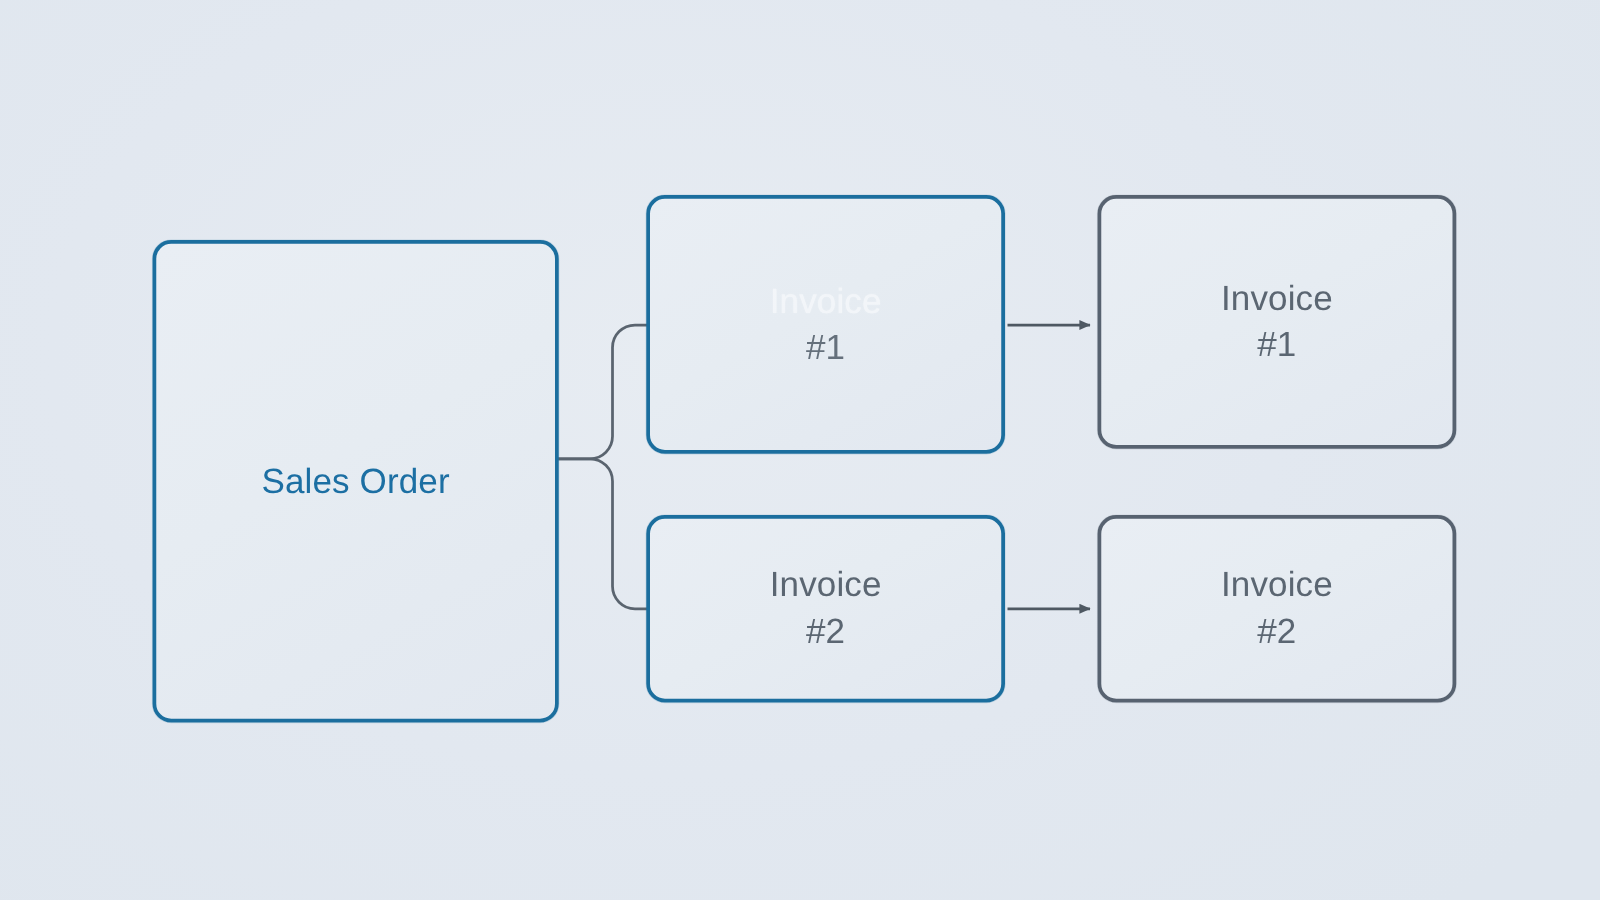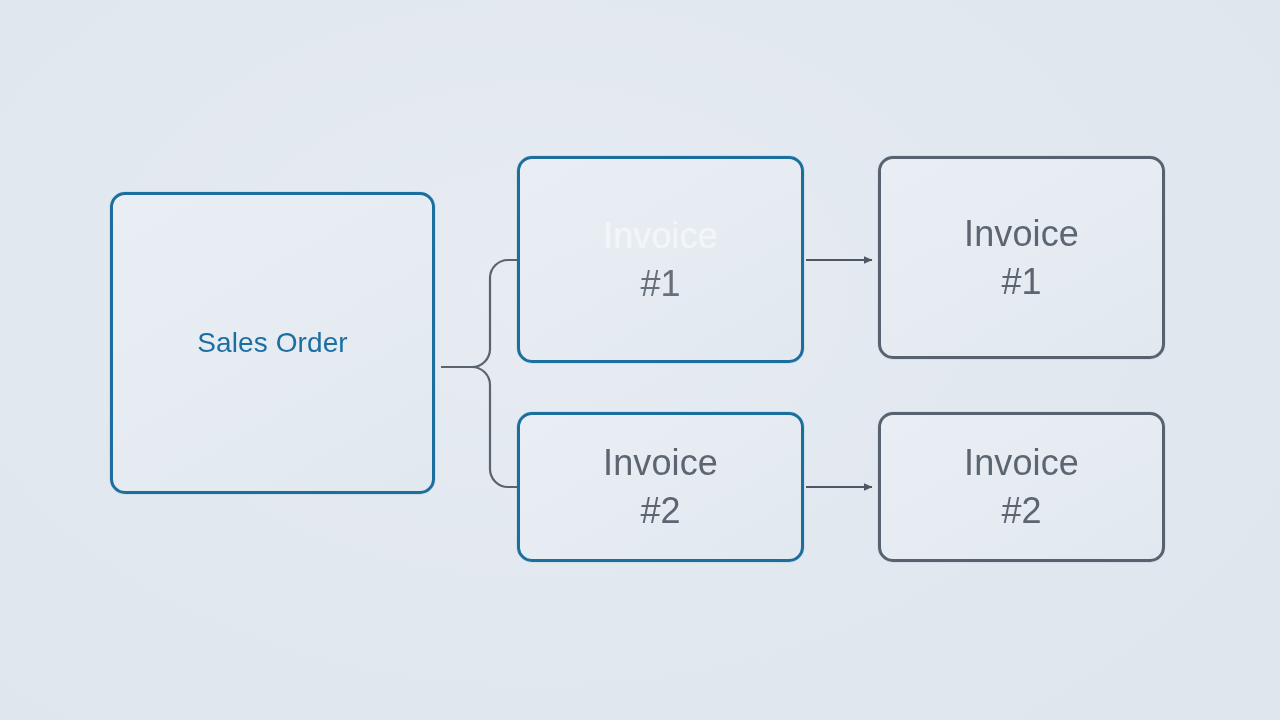--- a/index.html
+++ b/index.html
@@ -48,21 +48,21 @@
     border: 3px solid #576270;
     box-shadow: 0 0 0 0.5px rgba(87,98,112,0.15);
   }
   .label-blue {
     color: #1c6fa3;
     font-size: 28px;
     letter-spacing: 0.1px;
   }
   .label-gray {
     color: #5b6672;
-    font-size: 36px;
+    font-size: 28px;
     letter-spacing: 0.1px;
   }
   .line1 { display: block; }
   .line2 { display: block; }
   
   .ghost {
     color: #fdfeff;
     opacity: 0.55;
     text-shadow: 0 0 1px rgba(255,255,255,0.9);
   }
@@ -84,21 +84,21 @@
 
     <path d="M442,367 L472,367 A18,18 0 0 0 490,349 L490,278 A18,18 0 0 1 508,260 L518,260" fill="none" stroke="#5a646f" stroke-width="2.2" stroke-linecap="round" stroke-linejoin="round"></path>
 
     <path d="M442,367 L472,367 A18,18 0 0 1 490,385 L490,469 A18,18 0 0 0 508,487 L518,487" fill="none" stroke="#5a646f" stroke-width="2.2" stroke-linecap="round" stroke-linejoin="round"></path>
 
     <line x1="806" y1="260" x2="872" y2="260" stroke="#4e5862" stroke-width="2.2" marker-end="url(#arrowhead)"></line>
 
     <line x1="806" y1="487" x2="872" y2="487" stroke="#4e5862" stroke-width="2.2" marker-end="url(#arrowhead)"></line>
   </svg>
 
-  <div class="node blue" style="left:110px; top:192px; width:325px; height:302px;">
+  <div class="node blue" style="left:122px; top:192px; width:325px; height:386px;">
     <span class="label-blue line1">Sales Order</span>
   </div>
 
   <div class="node blue" style="left:517px; top:156px; width:287px; height:207px;">
     <span class="label-gray line1 ghost">Invoice</span>
     <span class="label-gray line2 semi">#1</span>
   </div>
 
   <div class="node blue" style="left:517px; top:412px; width:287px; height:150px;">
     <span class="label-gray line1">Invoice</span>

